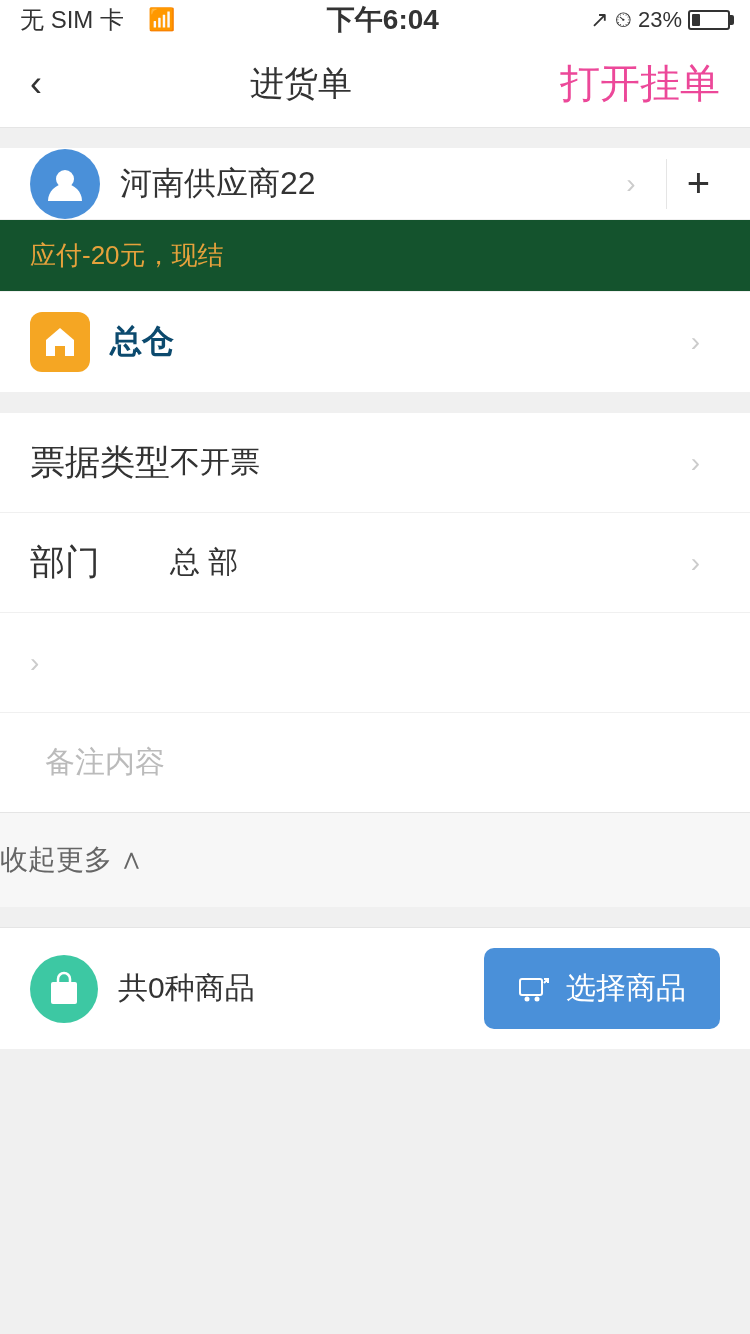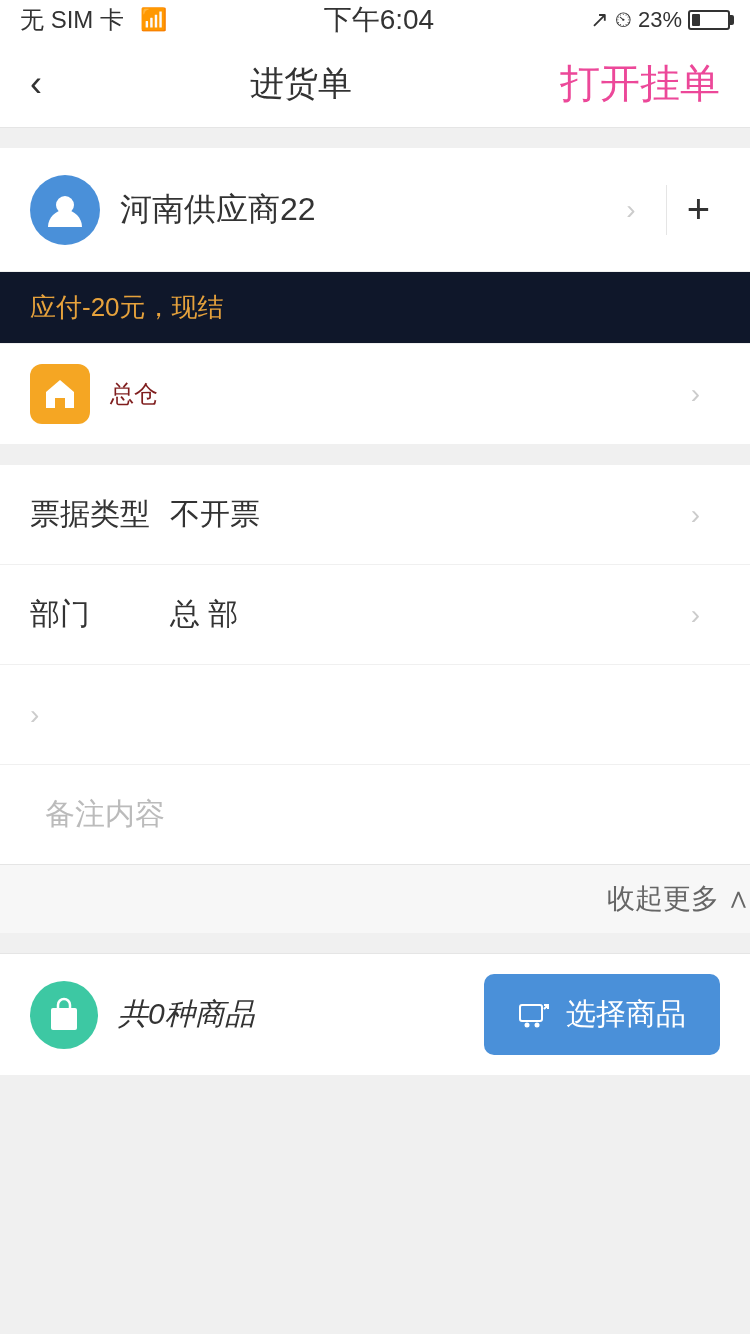--- a/index.html
+++ b/index.html
@@ -16,22 +16,22 @@
     .status-bar {
       height: 40px;
       background: #fff;
       display: flex;
       align-items: center;
       justify-content: space-between;
       padding: 0 20px;
       font-size: 24px;
       color: #333;
     }
-    .status-left { display: flex; align-items: center; gap: 16px; }
-    .status-center { font-weight: 400; font-size: 28px; }
+    .status-left { display: flex; align-items: center; gap: 24px; }
+    .status-center { font-weight: 700; font-size: 28px; }
     .status-right { display: flex; align-items: center; gap: 6px; font-size: 22px; }
     .battery {
       width: 42px; height: 20px;
       border: 2px solid #333;
       border-radius: 3px;
       position: relative;
       display: inline-flex;
       align-items: center;
       padding: 2px;
     }
@@ -66,21 +66,21 @@
     .nav-action { font-size: 40px; color: #ec4899; cursor: pointer; }
     
     .section-gap { height: 20px; background: #f0f0f0; }
     
     .card { background: #fff; }
     
     .supplier-row {
       display: flex;
       align-items: center;
       padding: 16px 30px;
-      height: 124px;
+      height: 72px;
       background: #fff;
       border-bottom: 1px solid #f0f0f0;
     }
     .supplier-avatar {
       width: 70px; height: 70px;
       background: #4a90d9;
       border-radius: 50%;
       margin-right: 20px;
       display: flex; align-items: center; justify-content: center;
       flex-shrink: 0;
@@ -103,21 +103,21 @@
       margin: 0 10px;
     }
     .plus-btn {
       font-size: 40px;
       color: #333;
       padding: 0 10px;
       cursor: pointer;
     }
     
     .notice-bar {
-      background: #0f172a;
+      background: #14532d;
       padding: 18px 30px;
       font-size: 26px;
       color: #e6a23c;
       border-bottom: 1px solid #f0f0f0;
     }
     
     .warehouse-row {
       display: flex;
       align-items: center;
       padding: 0 30px;
@@ -127,53 +127,54 @@
     .warehouse-icon {
       width: 60px; height: 60px;
       background: #f5a623;
       border-radius: 12px;
       margin-right: 20px;
       display: flex; align-items: center; justify-content: center;
       flex-shrink: 0;
     }
     .warehouse-name {
       flex: 1;
-      font-size: 24px;
-      color: #7f1d1d;
+      font-size: 32px;
+      color: #0c4a6e;
+      font-weight: bold;
     }
     
     .form-row {
       display: flex;
       align-items: center;
       padding: 0 30px;
       height: 100px;
       background: #fff;
       border-top: 1px solid #f0f0f0;
       cursor: pointer;
     }
     .form-label {
       width: 140px;
-      font-size: 30px;
+      font-size: 35px;
       color: #333;
       flex-shrink: 0;
     }
     .form-value {
       flex: 1;
       font-size: 30px;
       color: #333;
     }
     .form-value.placeholder {
       color: #bbb;
       margin-left: 15px;
     }
     
     .collapse-btn {
       background: #f7f7f7;
-      text-align: right;
-      padding: 15px 0;
+      text-align: left;
+      padding: 28px 0;
       font-size: 28px;
       color: #666;
       cursor: pointer;
       border-top: 1px solid #e5e5e5;
     }
     
     .product-bar {
       display: flex;
       align-items: center;
       padding: 20px 30px;
@@ -186,21 +187,20 @@
       background: #3dc8a3;
       border-radius: 50%;
       display: flex; align-items: center; justify-content: center;
       margin-right: 20px;
       flex-shrink: 0;
     }
     .product-count {
       flex: 1;
       font-size: 30px;
       color: #333;
-      font-style: italic;
     }
     .select-btn {
       background: #4a90d9;
       color: #fff;
       font-size: 30px;
       border: none;
       border-radius: 10px;
       padding: 20px 34px;
       cursor: pointer;
       display: flex;

